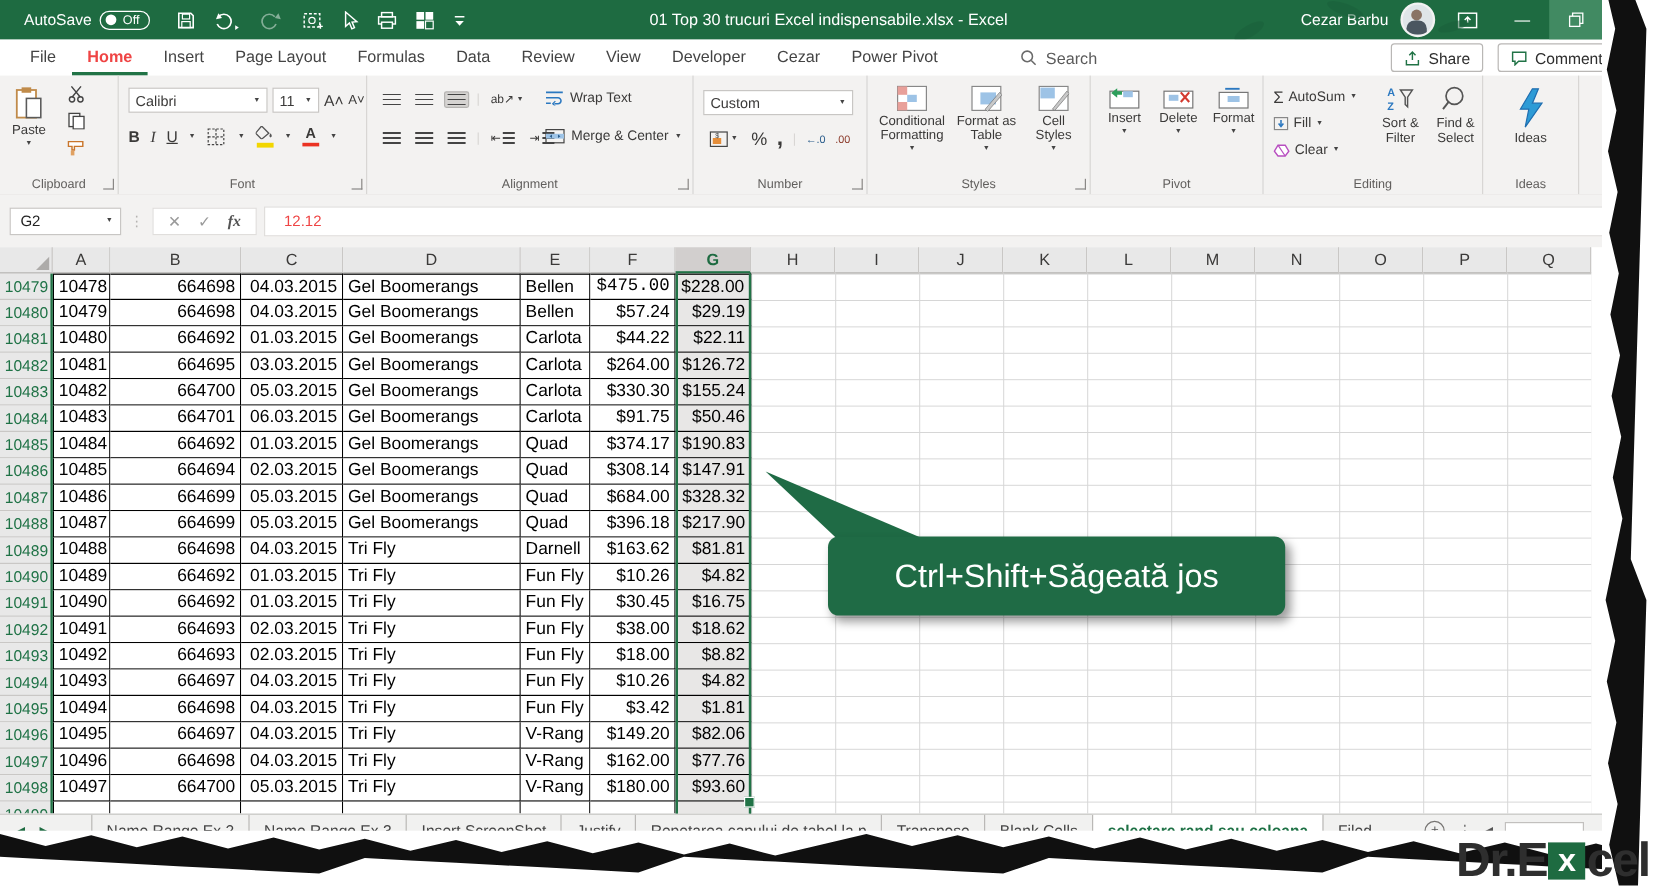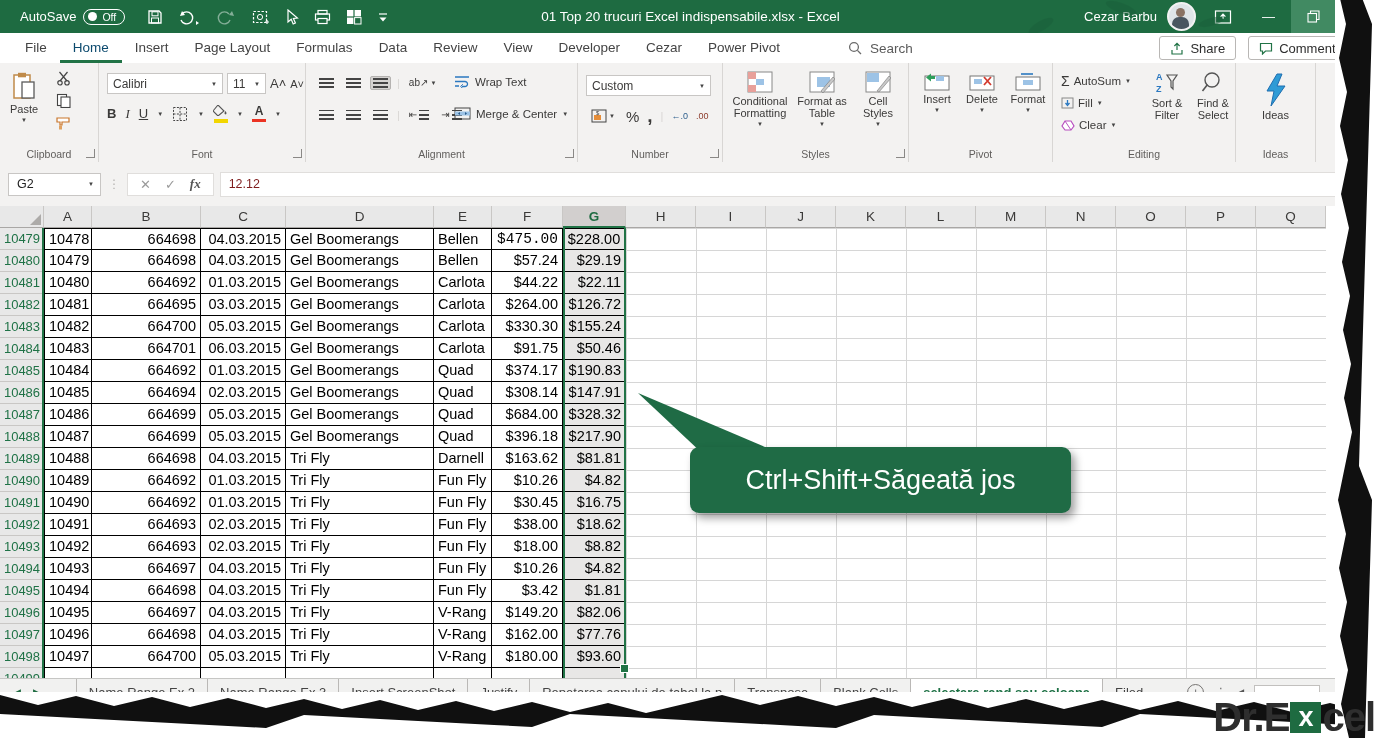--- a/index.html
+++ b/index.html
@@ -22,21 +22,21 @@
           margin-right:18px;overflow:hidden;position:relative;}
   .avatar .head{position:absolute;left:7px;top:4px;width:9px;height:9px;border-radius:50%;background:#8a7364;}
   .avatar .body{position:absolute;left:3px;top:13px;width:17px;height:12px;border-radius:7px 7px 0 0;background:#4a5660;}
   .wbtn{width:45px;height:33px;display:flex;align-items:center;justify-content:center;font-size:13px;}
   .wbtn.restore{background:#418a62;}
   
   .tabrow{position:absolute;left:0;top:33px;width:1381px;height:30px;background:#fff;
           display:flex;align-items:center;font-size:13.5px;color:#444;}
   #ribbon-tabs{display:flex;align-items:center;height:30px;}
   .rtab{padding:0 13px;height:30px;line-height:30px;cursor:default;}
-  .rtab.active{color:#0c4a6e;font-weight:400;box-shadow:inset 0 -3px 0 #217346;}
+  .rtab.active{color:#ef4444;font-weight:700;box-shadow:inset 0 -3px 0 #217346;}
   .searchbox{display:flex;align-items:center;gap:8px;margin-left:55px;color:#5a5a5a;}
   .actions{margin-left:auto;display:flex;gap:12px;margin-right:28px;}
   .actbtn{display:flex;align-items:center;gap:6px;border:1px solid #b9b7b5;border-radius:3px;
           height:22px;padding:0 10px;font-size:13px;color:#2d2d2d;background:#fff;}
   
   .ribbon{position:absolute;left:0;top:63px;width:1381px;height:99px;background:#f3f2f1;
           border-bottom:1px solid #d8d6d4;display:flex;font-size:11px;color:#3b3a39;}
   .group{position:relative;height:99px;border-right:1px solid #d8d6d4;box-sizing:border-box;flex:none;}
   .glabel{position:absolute;bottom:2px;left:0;right:0;text-align:center;font-size:10.5px;color:#605e5c;}
   .dlg{position:absolute;right:3px;bottom:4px;width:8px;height:8px;
@@ -59,21 +59,21 @@
   .fbar{position:absolute;left:0;top:162px;width:1381px;height:44px;background:#f3f2f1;
         display:flex;align-items:center;}
   .namebox{width:93px;height:23px;background:#fff;border:1px solid #c8c6c4;margin-left:8px;
            display:flex;align-items:center;font-size:12.5px;color:#222;padding-left:8px;box-sizing:border-box;}
   .namebox .caret{margin-left:auto;margin-right:6px;}
   .fsep{color:#b5b3b1;margin:0 7px;font-size:12px;}
   .fbtns{display:flex;align-items:center;gap:14px;color:#9a9a9a;font-size:13px;background:#fff;
          border:1px solid #e0dedc;height:23px;padding:0 12px;box-sizing:border-box;}
   .fx{font-style:italic;font-family:"Liberation Serif",serif;color:#555;font-weight:700;}
   .ffield{flex:1;height:23px;background:#fff;border:1px solid #e0dedc;margin-left:6px;margin-right:0;
-          display:flex;align-items:center;font-size:12.5px;color:#7f1d1d;padding-left:8px;}
+          display:flex;align-items:center;font-size:12.5px;color:#ef4444;padding-left:16px;}
   
   .corner{width:44px;height:22px;background:#e8e8e8;border-right:1px solid #c9c7c5;
           border-bottom:1px solid #a9a7a5;box-sizing:border-box;position:relative;flex:none;}
   .corner .tri{position:absolute;right:2px;bottom:2px;width:0;height:0;
                border-bottom:11px solid #adaba9;border-left:11px solid transparent;}
   #col-headers{position:absolute;left:0;top:206px;height:22px;display:flex;}
   .colh{height:22px;background:#e8e8e8;border-right:1px solid #c9c7c5;border-bottom:1px solid #a9a7a5;
         box-sizing:border-box;text-align:center;line-height:21px;font-size:13.5px;color:#3b3a39;flex:none;}
   .colh.sel{background:#d2cfce;color:#1e6b41;font-weight:700;border-bottom:2px solid #217346;}
   #rows{position:absolute;left:0;top:228px;}
@@ -175,21 +175,21 @@
         <rect x="1" y="1" width="6.4" height="6.4" fill="#fff"></rect>
         <rect x="8.6" y="1" width="6.4" height="6.4" fill="#fff"></rect>
         <rect x="1" y="8.6" width="6.4" height="6.4" fill="#fff"></rect>
         <rect x="8.6" y="8.6" width="6.4" height="6.4" fill="none" stroke="#fff"></rect>
       </svg>
     <svg width="10" height="16" viewBox="0 0 10 16">
         <path d="M1 5 h8" stroke="#fff" stroke-width="1.2"></path>
         <path d="M1.5 8.5 l3.5 4 3.5-4z" fill="#fff"></path>
       </svg>
   </div>
-  <div class="wtitle">01 Top 20 trucuri Excel indispensabile.xlsx  -  Excel</div>
+  <div class="wtitle">01 Top 30 trucuri Excel indispensabile.xlsx  -  Excel</div>
   <div class="wright">
     <span class="uname">Cezar Barbu</span>
     <span class="avatar">
         <span class="head"></span>
         <span class="body"></span>
       </span>
     <svg width="18" height="16" viewBox="0 0 18 16" style="margin-right:14px">
         <rect x="1.5" y="2" width="15" height="12" fill="none" stroke="#fff" stroke-width="1.2"></rect>
         <path d="M9 10 V5.6 M6.6 7.6 L9 5.2 l2.4 2.4" stroke="#fff" stroke-width="1.2" fill="none"></path>
       </svg>

